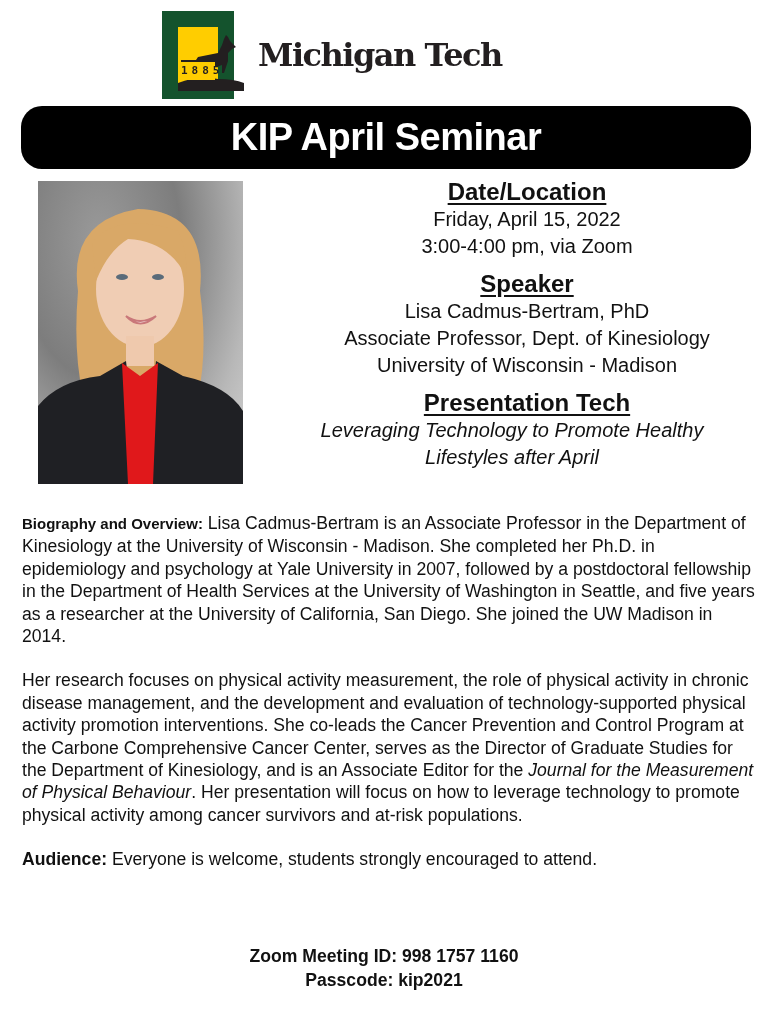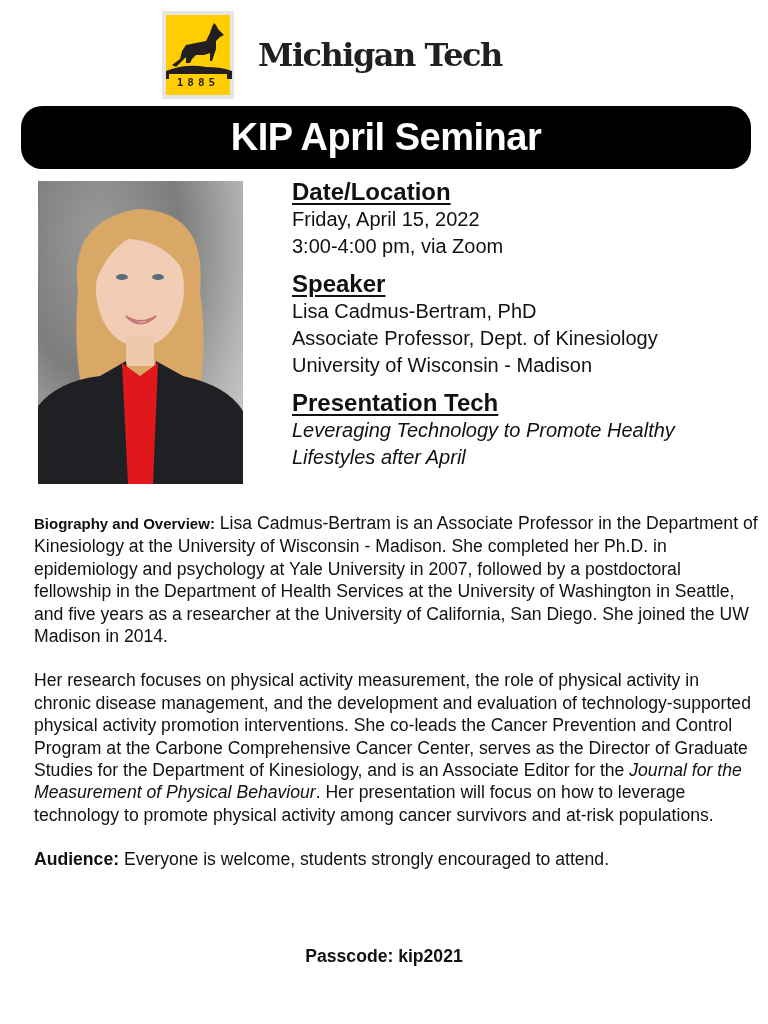--- a/index.html
+++ b/index.html
@@ -3,21 +3,21 @@
   <meta charset="utf-8">
   <style>
     html, body { margin: 0; padding: 0; background: #ffffff; }
     body {
       width: 768px; height: 1024px; position: relative; overflow: hidden;
       font-family: "Liberation Sans", sans-serif; color: #111111;
     }
     .logo-wrap { position: absolute; left: 162px; top: 11px; width: 440px; height: 90px; }
     .logo-badge {
       position: absolute; left: 0; top: 0; width: 72px; height: 88px;
-      background: #e5e5e5; box-sizing: border-box; padding: 4px;
+      background: #14532d; box-sizing: border-box; padding: 16px;
     }
     .logo-badge-inner {
       width: 100%; height: 100%; background: #ffcd00; position: relative;
     }
     .logo-badge svg { position: absolute; left: 0; top: 0; }
     .logo-year {
       position: absolute; left: 3px; right: 3px; bottom: 3px; height: 18px;
       background: #ffcd00; border-top: 2px solid #231f20;
       font-family: "DejaVu Sans Mono", monospace; font-weight: bold; font-size: 11px;
       letter-spacing: 4px; text-align: center; line-height: 18px; color: #231f20;
@@ -30,33 +30,33 @@
     .title-bar {
       position: absolute; left: 21px; top: 106px; width: 730px; height: 63px;
       background: #000000; color: #ffffff; text-align: center;
       font-weight: bold; font-size: 38px; line-height: 63px; letter-spacing: -0.5px; border-radius: 21px;
     }
     .photo {
       position: absolute; left: 38px; top: 181px; width: 205px; height: 303px;
       overflow: hidden;
       background: radial-gradient(ellipse at 30% 20%, #9a9a9a 0%, #7d7d7d 40%, #b8b8b8 75%, #d6d6d6 100%);
     }
-    .info { position: absolute; left: 292px; top: 178px; width: 470px; }
+    .info { position: absolute; left: 292px; top: 178px; width: 470px; text-align: center; }
     .info h2 {
       margin: 0; font-size: 24px; font-weight: bold; text-decoration: underline;
       line-height: 28px; text-underline-offset: 3px;
     }
     .info .line { font-size: 20px; line-height: 27px; }
     .info .italic { font-style: italic; }
     .info .section { margin-bottom: 10px; }
     .body-text {
       position: absolute; left: 18px; top: 512px; width: 740px;
       font-size: 17.6px; line-height: 22.4px;
     }
-    .body-text p { margin: 0 0 22px 16px; }
+    .body-text p { margin: 0 0 22px 4px; }
     .label-bold { font-weight: bold; font-size: 15px; }
     .label-bold-audience { font-weight: bold; }
     .zoom-info {
       position: absolute; left: 0; top: 944px; width: 768px; text-align: center;
       font-weight: bold; font-size: 17.6px; line-height: 24px;
     }
   </style>
 </head>
 <body>
 
@@ -110,14 +110,15 @@
   </div>
 </div>
 
 <div class="body-text">
   <p><span class="label-bold">Biography and Overview:</span><span> Lisa Cadmus-Bertram is an Associate Professor in the Department of Kinesiology at the University of Wisconsin - Madison. She completed her Ph.D. in epidemiology and psychology at Yale University in 2007, followed by a postdoctoral fellowship in the Department of Health Services at the University of Washington in Seattle, and five years as a researcher at the University of California, San Diego. She joined the UW Madison in 2014.</span></p>
   <p><span>Her research focuses on physical activity measurement, the role of physical activity in chronic disease management, and the development and evaluation of technology-supported physical activity promotion interventions. She co-leads the Cancer Prevention and Control Program at the Carbone Comprehensive Cancer Center, serves as the Director of Graduate Studies for the Department of Kinesiology, and is an Associate Editor for the </span><em>Journal for the Measurement of Physical Behaviour</em><span>. Her presentation will focus on how to leverage technology to promote physical activity among cancer survivors and at-risk populations.</span></p>
   <p><span class="label-bold-audience">Audience:</span><span> Everyone is welcome, students strongly encouraged to attend.</span></p>
 </div>
 
 <div class="zoom-info">
+  <div>Zoom Meeting ID: 998 1757 1160</div>
   <div>Passcode: kip2021</div>
 </div>
 
 </body></html>

